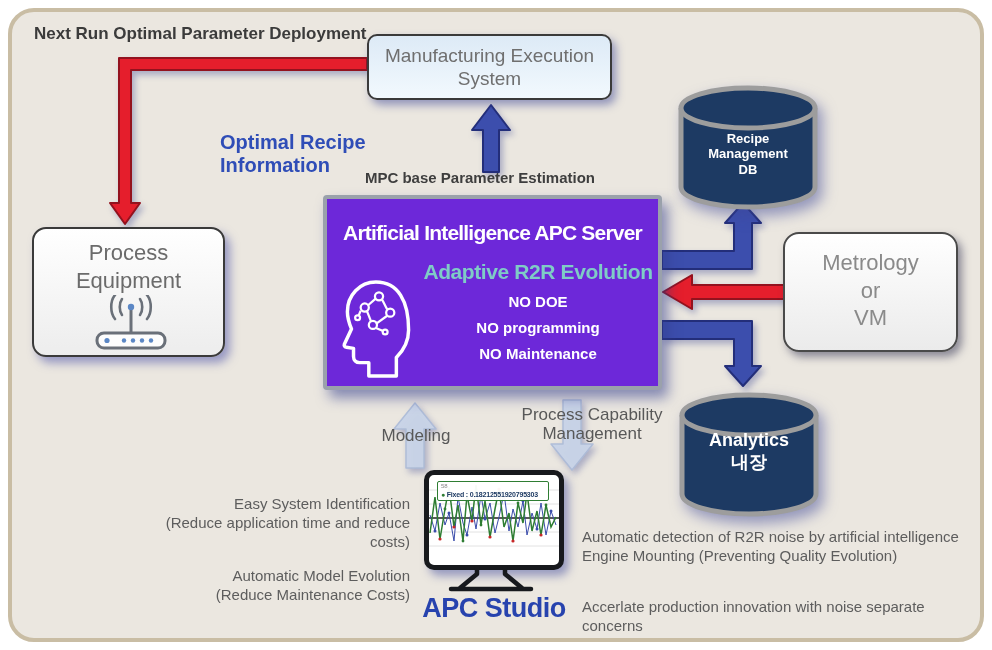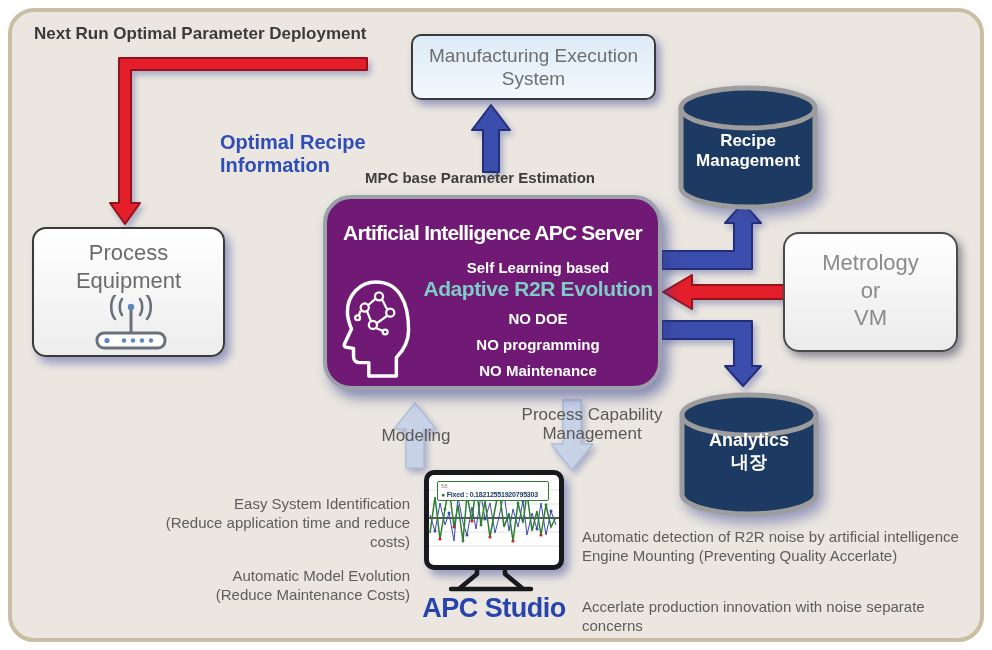--- a/index.html
+++ b/index.html
@@ -9,42 +9,42 @@
   .abs{position:absolute;}
   
   #arrow-layer{position:absolute;left:0;top:0;width:992px;height:650px;z-index:1;
                filter:drop-shadow(3px 4px 3px rgba(70,80,150,.40));}
   .node{position:absolute;z-index:2;box-sizing:border-box;}
   .lbl{position:absolute;z-index:3;}
   
   .mes-box{left:367px;top:34px;width:245px;height:66px;background:linear-gradient(180deg,#ddeaf6,#f2f9fe);
            border:2px solid #3a3a3a;border-radius:10px;box-shadow:4px 5px 9px rgba(60,70,150,.5);
            display:flex;align-items:center;justify-content:center;text-align:center;
-           color:#6f6f6f;font-size:19px;line-height:1.22;margin-left:44px;}
+           color:#6f6f6f;font-size:19px;line-height:1.22;}
   .pe-box{left:32px;top:227px;width:193px;height:130px;background:linear-gradient(180deg,#ffffff,#ededed);
           border:2px solid #3a3a3a;border-radius:14px;box-shadow:5px 6px 10px rgba(80,85,170,.55);
           text-align:center;color:#6b6b6b;font-size:22px;line-height:1.25;padding-top:10px;}
   .met-box{left:783px;top:232px;width:175px;height:120px;background:linear-gradient(180deg,#ffffff,#ebebeb);
            border:2px solid #4a4a4a;border-radius:16px;box-shadow:4px 5px 9px rgba(60,60,90,.55);
            text-align:center;color:#8a8a8a;font-size:22px;line-height:1.25;padding-top:15px;}
-  .server-box{left:323px;top:195px;width:339px;height:195px;background:#701a75;
-              border:4px solid #9aa1ab;border-radius:28px;box-shadow:6px 8px 13px rgba(50,60,140,.55);}
+  .server-box{left:323px;top:195px;width:339px;height:195px;background:#6d28d9;
+              border:4px solid #9aa1ab;border-radius:4px;box-shadow:6px 8px 13px rgba(50,60,140,.55);}
   .server-title{position:absolute;left:0;top:22px;width:100%;text-align:center;color:#ffffff;
                 font-size:21px;font-weight:600;letter-spacing:-0.8px;}
   .server-col{position:absolute;left:92px;top:60px;width:238px;text-align:center;color:#ffffff;}
   .sv-sub{font-size:15px;font-weight:700;}
   .sv-hl{font-size:21px;font-weight:700;color:#7fccc6;letter-spacing:-0.4px;margin-top:1px;}
   .sv-pt{font-size:15px;font-weight:700;margin-top:9px;}
   .head-icon{position:absolute;left:14px;top:80px;width:74px;height:102px;}
   
   .cyl{width:146px;height:128px;filter:drop-shadow(5px 7px 7px rgba(60,70,150,.5));}
   .cyl-recipe{left:675px;top:85px;}
   .cyl-spc{left:676px;top:392px;}
   .cyl-text{position:absolute;left:0;width:100%;text-align:center;color:#ffffff;font-weight:700;z-index:3;}
-  .cyl-recipe .cyl-text{top:46px;font-size:17px;line-height:1.18;}
+  .cyl-recipe .cyl-text{top:46px;font-size:13px;line-height:1.18;}
   .cyl-spc .cyl-text{top:38px;font-size:18px;line-height:1.2;}
   
   .deploy-lbl{left:34px;top:24px;font-size:17px;font-weight:700;color:#3b3b3b;}
   .recipe-lbl{left:220px;top:131px;width:252px;text-align:left;font-size:20px;font-weight:700;color:#2f4db7;}
   .mpc-lbl{left:330px;top:169px;width:300px;text-align:center;font-size:15px;font-weight:700;color:#3e3e3e;}
   .modeling-lbl{left:370px;top:426px;width:92px;text-align:center;font-size:17px;color:#585858;}
   .pcm-lbl{left:516px;top:406px;width:152px;text-align:center;font-size:17px;color:#585858;line-height:1.1;}
   .note{font-size:15px;color:#5d5d5d;line-height:1.28;}
   .note-l1{left:140px;top:494px;width:270px;text-align:right;}
   .note-l2{left:140px;top:566px;width:270px;text-align:right;}
@@ -131,36 +131,36 @@
           <circle cx="42" cy="52" r="2.4"></circle>
         <line x1="25" y1="26" x2="33" y2="19"></line>
           <line x1="24" y1="31" x2="28" y2="41"></line>
         <line x1="39" y1="20" x2="44" y2="30"></line>
           <line x1="33" y1="44" x2="44" y2="36"></line>
         <line x1="18" y1="31" x2="16" y2="36"></line>
           <line x1="33" y1="48" x2="40" y2="51"></line>
       </g>
     </svg>
     <div class="server-col">
-      <div class="sv-sub">Self Learning based</div>
       <div class="sv-hl">Adaptive R2R Evolution</div>
       <div class="sv-pt">NO DOE</div>
       <div class="sv-pt">NO programming</div>
       <div class="sv-pt">NO Maintenance</div>
     </div>
   </div>
 
   <div class="node cyl cyl-recipe" style="left:675px;top:85px;">
     <svg width="146" height="128" viewBox="0 0 146 128">
       <path d="M6,23 L6,102 A67,20 0 0 0 140,102 L140,23" fill="#1d3a63" stroke="#9d9d9d" stroke-width="5"></path>
       <ellipse cx="73" cy="23" rx="67" ry="20" fill="#1d3a63" stroke="#9d9d9d" stroke-width="5"></ellipse>
     </svg>
     <div class="cyl-text">
       <div>Recipe</div>
         <div>Management</div>
+        <div>DB</div>
     </div>
   </div>
 
   <div class="node met-box">
     <div>
       <div>Metrology</div>
         <div>or</div>
         <div>VM</div>
     </div>
   </div>
@@ -234,16 +234,16 @@
   <div class="lbl note note-l1">
     <div>Easy System Identification</div>
       <div>(Reduce application time and reduce costs)</div>
   </div>
   <div class="lbl note note-l2">
     <div>Automatic Model Evolution</div>
       <div>(Reduce Maintenance Costs)</div>
   </div>
   <div class="lbl note note-r1">
     <div>Automatic detection of R2R noise by artificial intelligence</div>
-      <div>Engine Mounting (Preventing Quality Accerlate)</div>
+      <div>Engine Mounting (Preventing Quality Evolution)</div>
   </div>
   <div class="lbl note note-r2">Accerlate production innovation with noise separate concerns</div>
 </div>
 
 </body></html>

